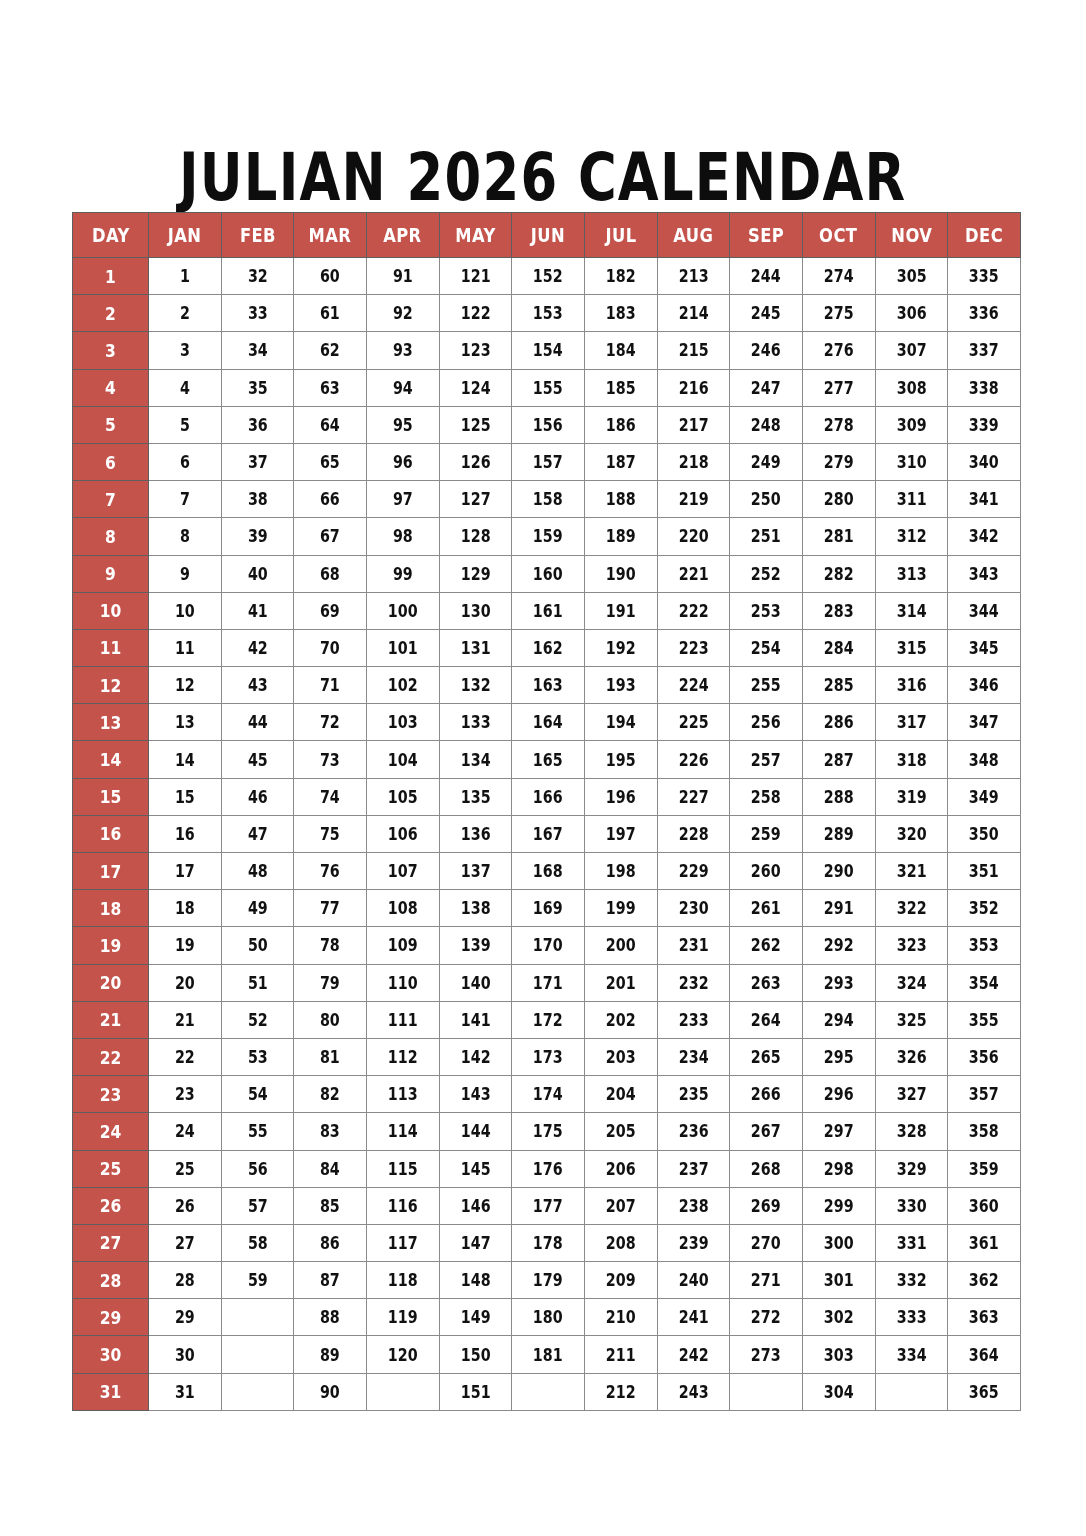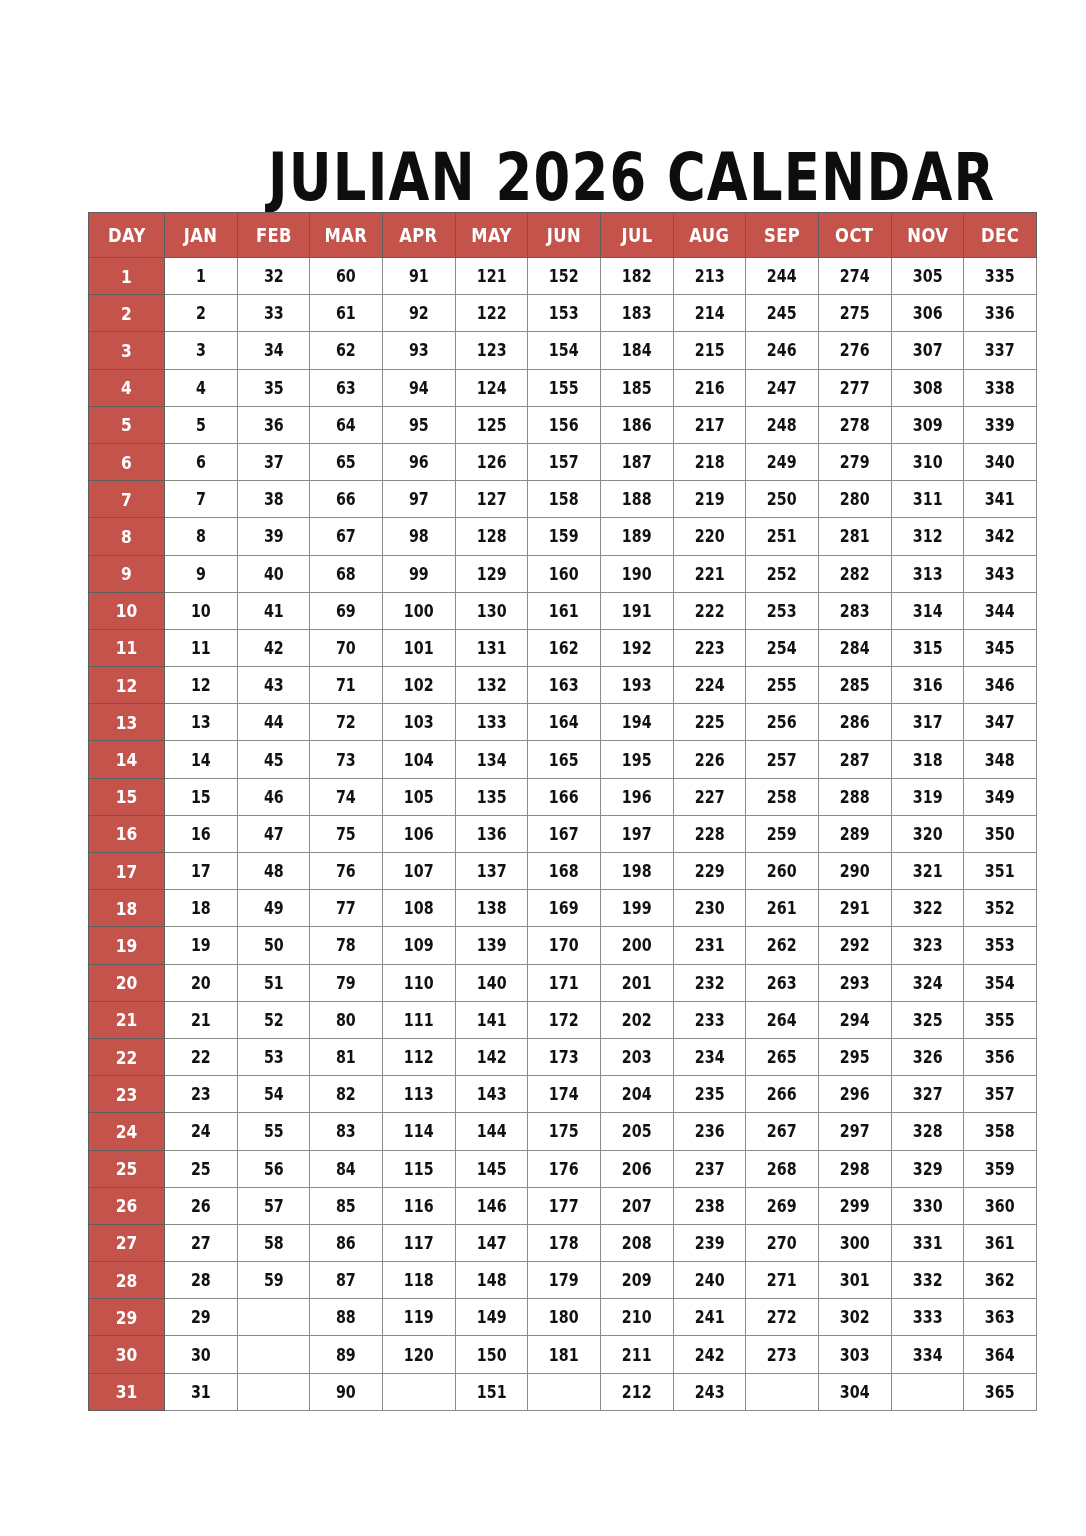--- a/index.html
+++ b/index.html
@@ -21,42 +21,42 @@
     width: 1086px;
     height: 1536px;
     box-sizing: border-box;
     background: #ffffff;
     position: relative;
   }
 
   
   .title-wrap {
     width: 100%;
-    text-align: right;
+    text-align: center;
     position: absolute;
     top: 98px;
     left: 0;
   }
   .page-title {
     display: inline-block;
     font-family: "DejaVu Sans", sans-serif;
     font-weight: bold;
     font-size: 66px;
     line-height: 72px;
     letter-spacing: 1.5px;
     color: #0d0d0d;
     transform: scaleX(0.80);
     transform-origin: center center;
     white-space: nowrap;
   }
 
   
   .table-wrap {
     position: absolute;
-    left: 88px;
+    left: 72px;
     top: 212px;
     width: 948px;
   }
 
   table.julian {
     border-collapse: collapse;
     table-layout: fixed;
     width: 948px;
     background: #ffffff;
   }

